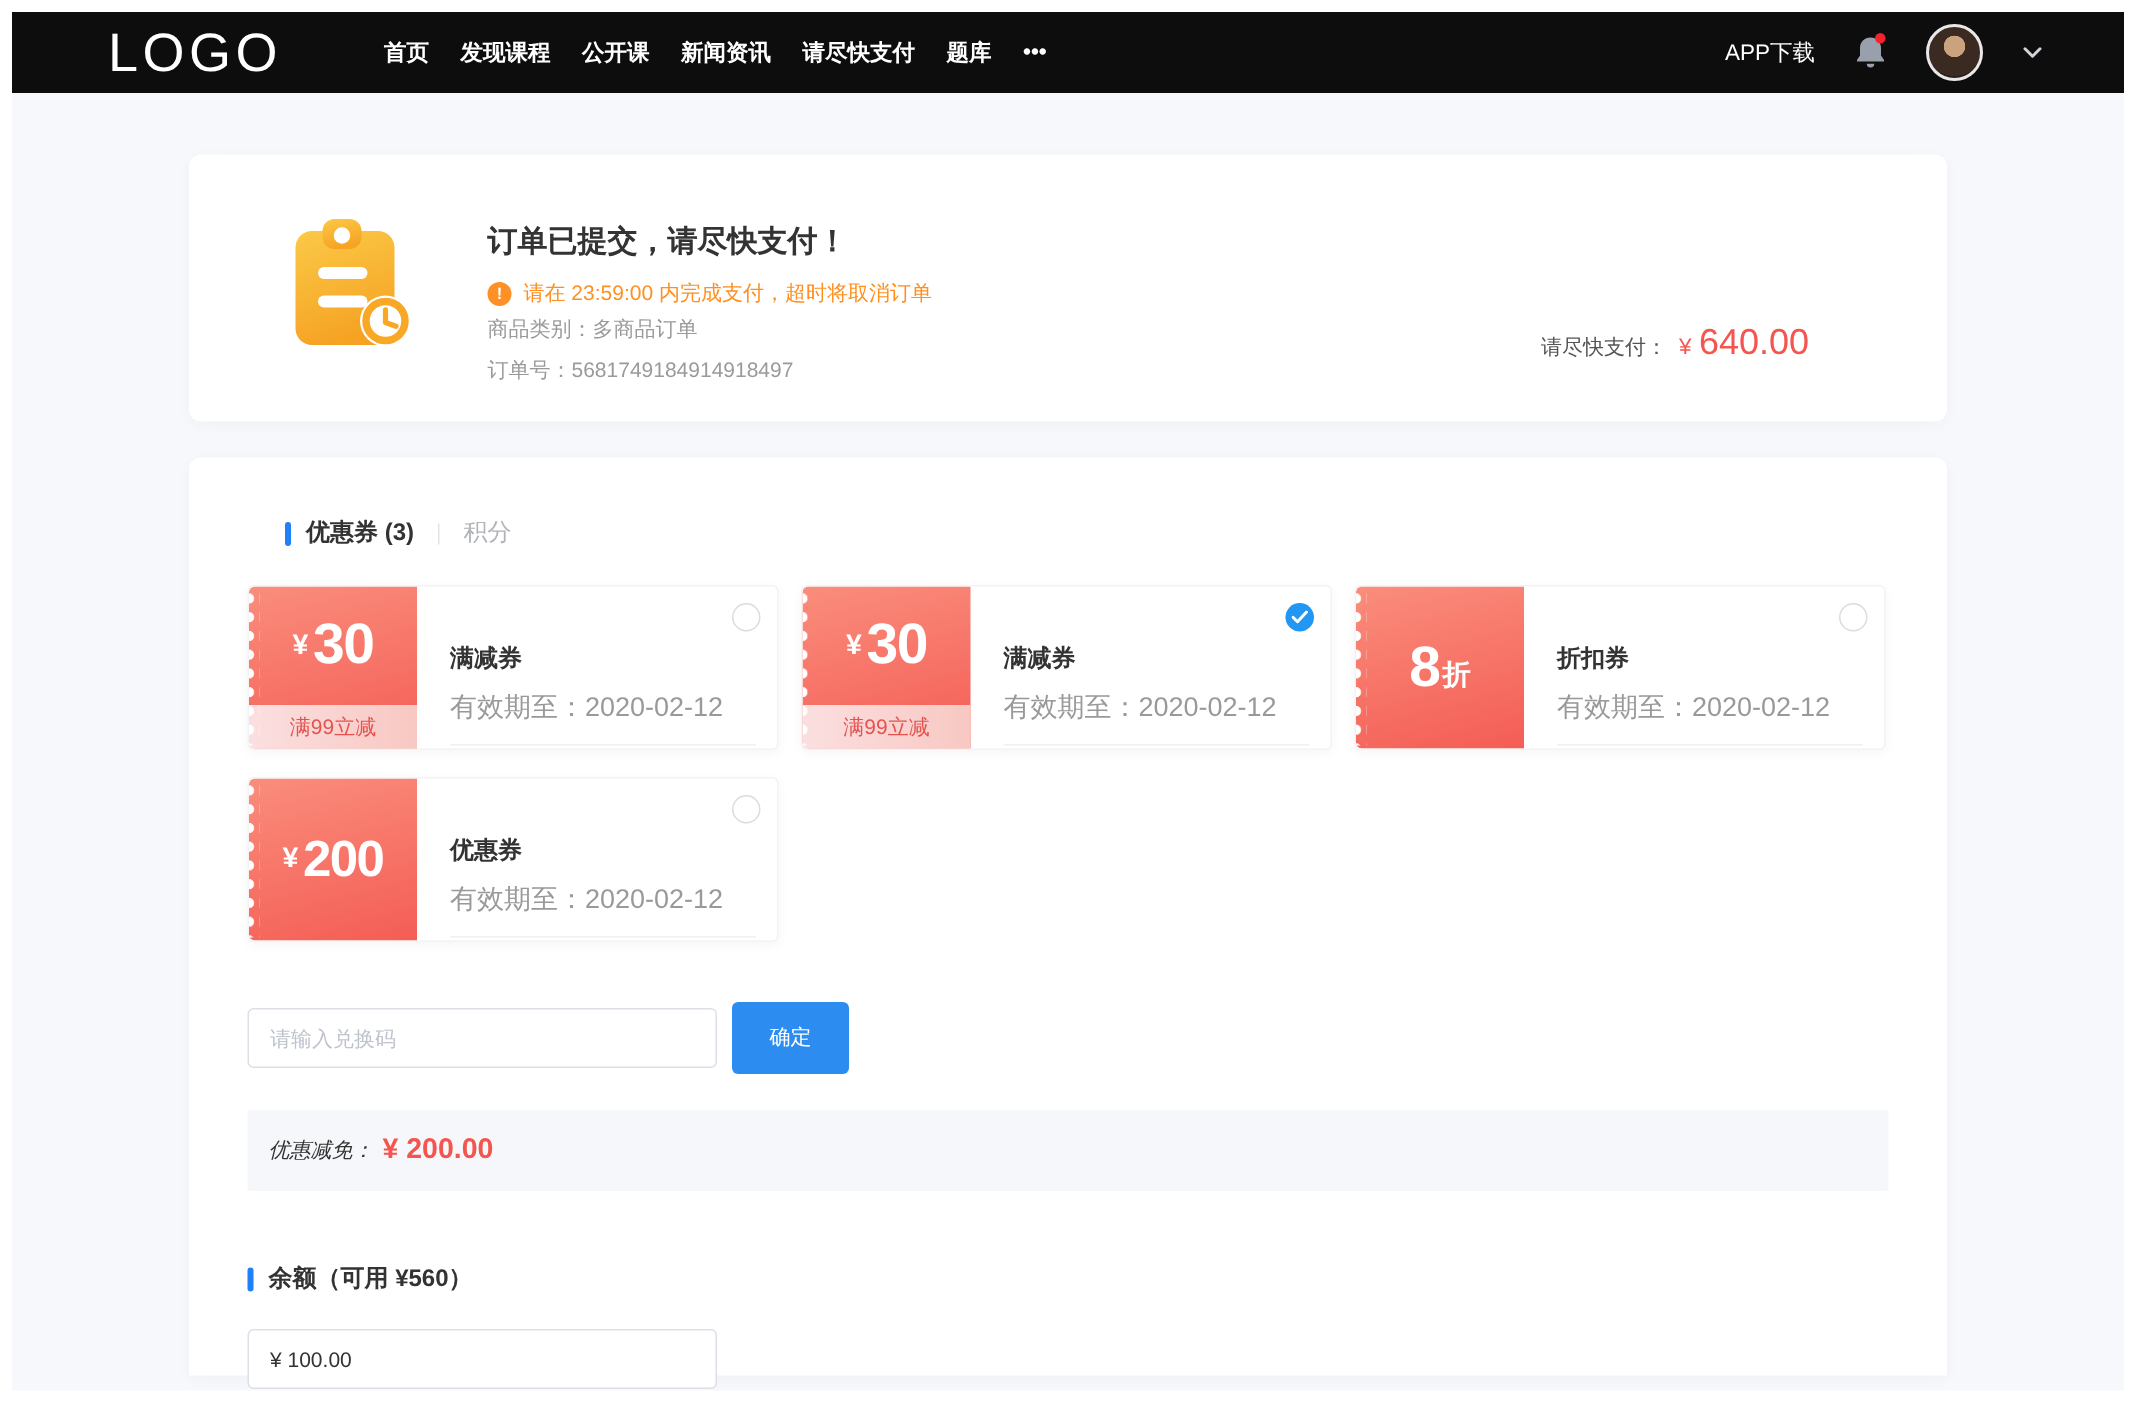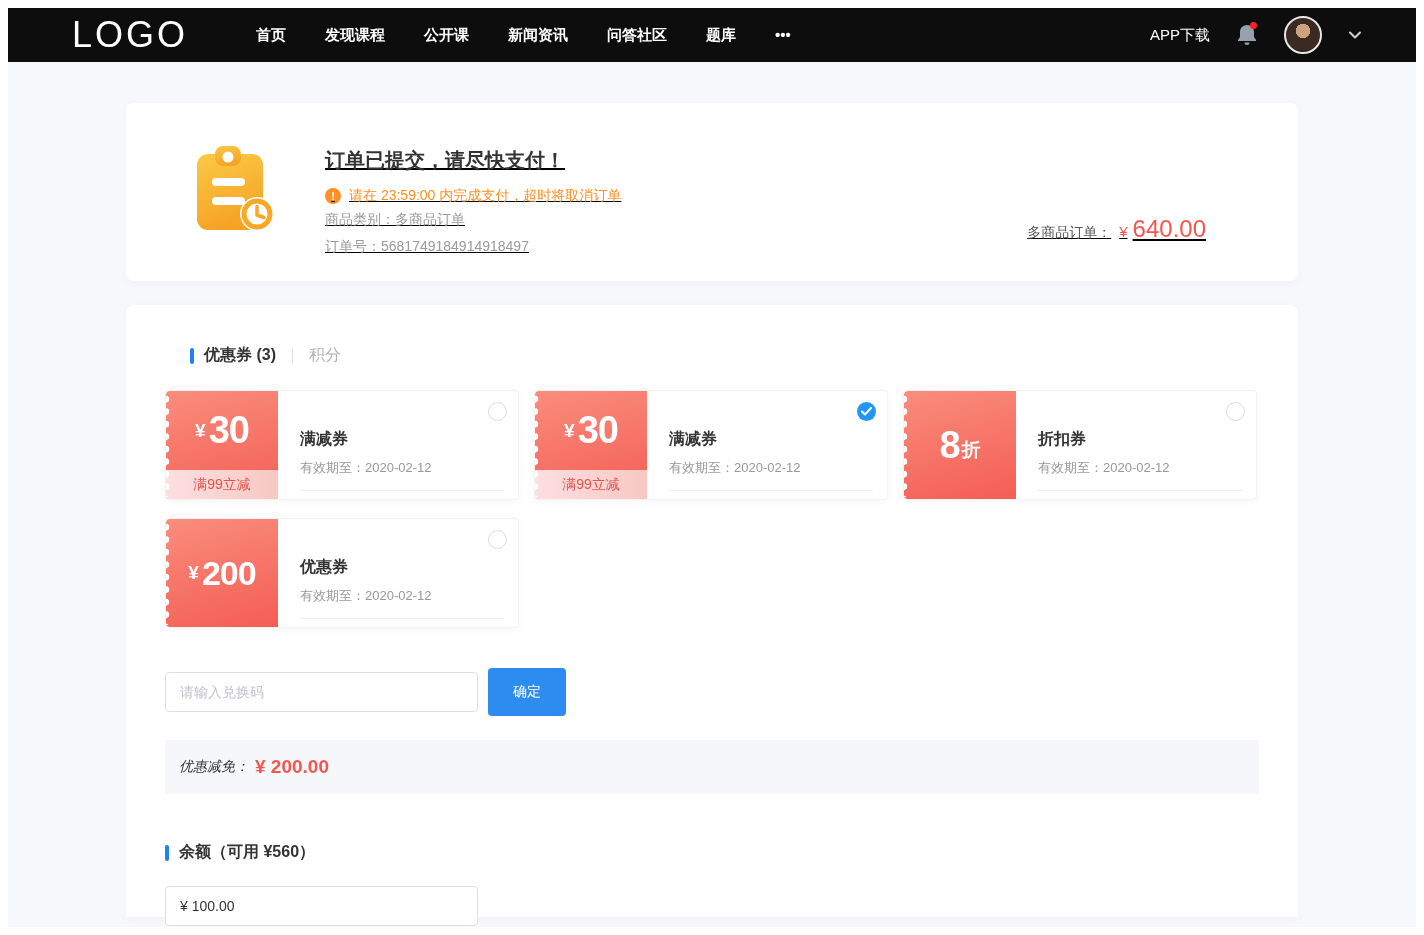--- a/index.html
+++ b/index.html
@@ -3,34 +3,34 @@
 <meta charset="utf-8">
 <style>
   * { margin:0; padding:0; box-sizing:border-box; }
   html,body { width:1424px; height:935px; background:#fff; font-family:"Liberation Sans","DejaVu Sans",sans-serif; }
   .frame { padding:8px; width:1424px; height:935px; }
   .page { width:1408px; height:919px; overflow:hidden; background:#f7f8fb; }
 
   
   .navbar { height:54px; background:#0d0d0d; display:flex; align-items:center; padding:0 54px 0 64px; }
   .logo { color:#fff; font-size:36px; font-weight:200; letter-spacing:3px; line-height:1; }
-  .nav-items { display:flex; gap:39px; margin-left:68px; }
+  .nav-items { display:flex; gap:21px; margin-left:68px; }
   .nav-item { color:#fff; font-size:15px; font-weight:600; cursor:pointer; white-space:nowrap; }
   .nav-right { margin-left:auto; display:flex; align-items:center; gap:26px; }
   .app-download { color:#fff; font-size:15px; cursor:pointer; }
   .bell-wrap { position:relative; width:22px; height:24px; cursor:pointer; }
   .bell-dot { position:absolute; top:-1px; right:1px; width:7px; height:7px; border-radius:50%; background:#f5222d; }
   .avatar { width:38px; height:38px; border-radius:50%; border:2px solid #e8e8e8; overflow:hidden;
             background: radial-gradient(circle at 50% 38%, #caa27e 0 26%, #3a2a22 27% 72%, #2a211c 73%); cursor:pointer; }
   .chevron { width:14px; height:14px; cursor:pointer; }
 
   
   .content { padding-top:41px; }
   .card { width:1172px; margin:0 auto; background:#fff; border-radius:8px; box-shadow:0 2px 10px rgba(0,0,0,.03); }
-  .order-card { height:178px; display:flex; padding:0 92px 0 59px;text-decoration:underline; }
+  .order-card { height:178px; display:flex; padding:0 92px 0 59px; }
   .order-icon { align-self:center; margin-right:44px; flex:none; }
   .order-info { padding-top:44px; }
   .order-title { font-size:20px; font-weight:700; color:#333; }
   .order-notice { margin-top:13px; display:flex; align-items:center; gap:8px; font-size:14px; color:#ff8f1f; }
   .warn-icon { width:16px; height:16px; border-radius:50%; background:#ff9026; color:#fff; font-size:11px; font-weight:700;
                display:flex; align-items:center; justify-content:center; line-height:1; }
   .order-meta { margin-top:6px; font-size:14px; color:#9a9a9a; }
   .order-meta + .order-meta { margin-top:9px; }
   .order-total { margin-left:auto; align-self:flex-end; padding-bottom:38px; display:flex; align-items:baseline; white-space:nowrap; }
   .total-label { font-size:14px; color:#555; margin-right:8px; }
@@ -54,21 +54,21 @@
           background-image:radial-gradient(circle at 0 6px,#fff 3.2px,rgba(255,255,255,0) 3.6px);
           background-size:7px 12.5px; background-repeat:repeat-y; }
   .stub-main { flex:1; display:flex; align-items:center; justify-content:center; color:#fff; }
   .cur { font-size:19px; font-weight:600; margin-right:3px; }
   .val { font-size:38px; font-weight:700; letter-spacing:-1px; }
   .suf { font-size:19px; font-weight:600; margin-left:2px; align-self:center; margin-top:10px; }
   .stub-tag { height:29px; flex:none; display:flex; align-items:center; justify-content:center;
           background:linear-gradient(90deg,#fbdfe0,#f8c8c2); color:#e4534f; font-size:14px; }
   .coupon-body { flex:1; position:relative; padding:15px 14px 0 22px; min-width:0; }
   .coupon-title { font-size:16px; font-weight:700; color:#333;margin-top:23px; }
-  .coupon-expiry { margin-top:9px; font-size:13px; color:#999; }
+  .coupon-expiry { margin-top:9px; font-size:18px; color:#999; }
   .cdiv { margin-top:13px; border-top:1px solid #f0f0f0; }
   .coupon-scope { margin-top:11px; font-size:13px; color:#a9acb3; white-space:nowrap; overflow:hidden; }
   .radio { position:absolute; top:11px; right:11px; width:19px; height:19px; border-radius:50%;
            border:1px solid #d9dce1; background:#fff; }
   .radio.checked { border:none; background:#2196f3; display:flex; align-items:center; justify-content:center; }
 
   .redeem-row { margin-top:40px; display:flex; align-items:center; }
   .text-input { width:313px; height:40px; border:1px solid #dcdfe6; border-radius:4px; padding:0 14px;
                 font-size:14px; color:#333; background:#fff; outline:none; font-family:inherit; }
   .text-input::placeholder { color:#bfc3cc; }
@@ -92,21 +92,21 @@
 <div class="frame">
 <div class="page">
 
   <div class="navbar">
     <div class="logo">LOGO</div>
     <div class="nav-items">
       <div class="nav-item">首页</div>
       <div class="nav-item">发现课程</div>
       <div class="nav-item">公开课</div>
       <div class="nav-item">新闻资讯</div>
-      <div class="nav-item">问答社区</div>
+      <div class="nav-item">请尽快支付</div>
       <div class="nav-item">题库</div>
       <div class="nav-item">•••</div>
     </div>
     <div class="nav-right">
       <div class="app-download">APP下载</div>
       <div class="bell-wrap">
         <svg width="22" height="24" viewBox="0 0 22 24">
           <path d="M11 2c-4 0-7 3-7 7v5l-2 3v1h18v-1l-2-3V9c0-4-3-7-7-7z" fill="#98a0ab"></path>
           <path d="M8.5 19.5a2.5 2.5 0 0 0 5 0z" fill="#98a0ab"></path>
         </svg>
@@ -147,21 +147,21 @@
           <span>请在 23:59:00 内完成支付，超时将取消订单</span>
         </div>
         <div class="order-meta">
           <span>商品类别：</span><span>多商品订单</span>
         </div>
         <div class="order-meta">
           <span>订单号：</span><span>5681749184914918497</span>
         </div>
       </div>
       <div class="order-total">
-        <span class="total-label">多商品订单：</span>
+        <span class="total-label">请尽快支付：</span>
         <span class="total-yen">¥</span>
         <span class="total-value">640.00</span>
       </div>
     </div>
 
     <div class="card main-card">
 
       <div class="tabs-row">
         <span class="blue-bar"></span>
         <span class="tab-coupon">优惠券 (3)</span>

